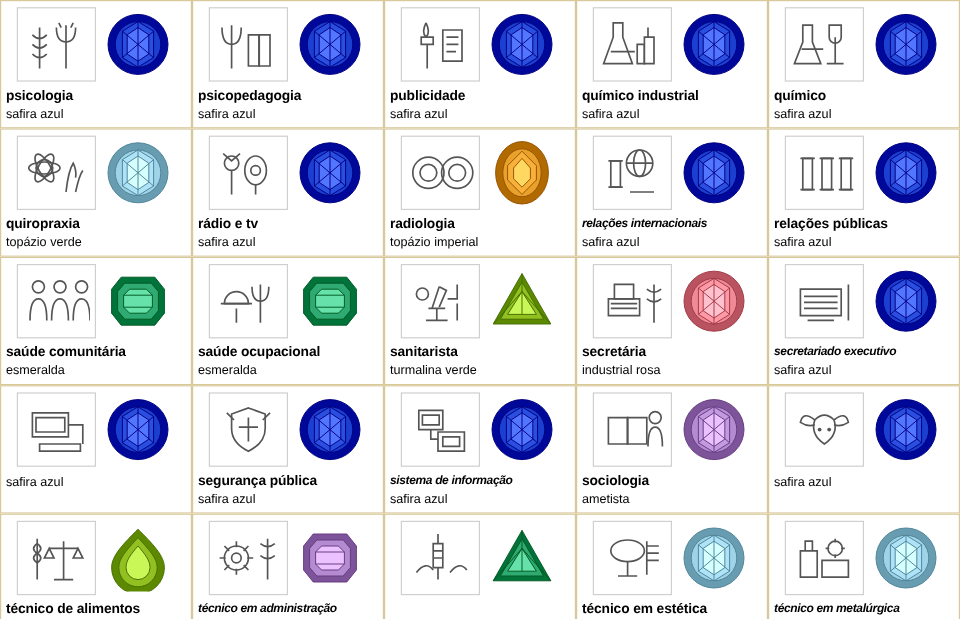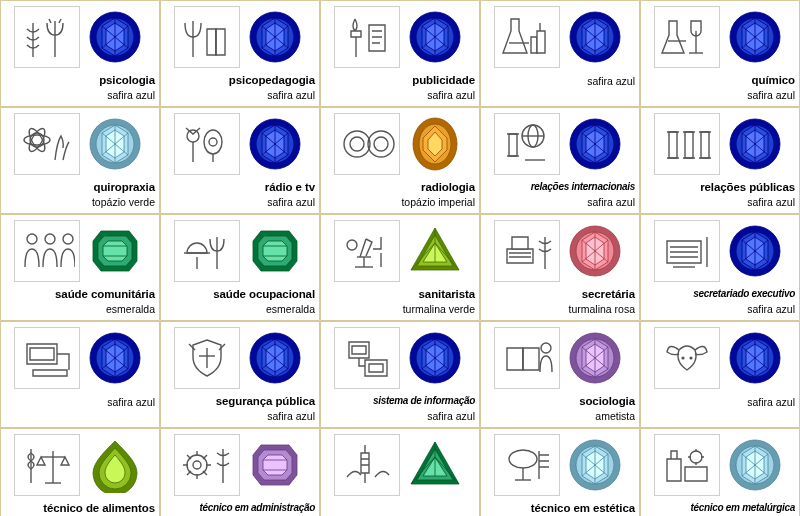--- a/index.html
+++ b/index.html
@@ -55,21 +55,21 @@
     width: 62px;
     height: 62px;
     box-sizing: border-box;
     display: flex;
     align-items: center;
     justify-content: center;
     background: #ffffff;
   }
   .labels {
     width: 100%;
-    text-align: right;
+    text-align: left;
     margin-top: 3px;
   }
   .course {
     font-size: 11.5px;
     font-weight: bold;
     color: #000000;
     line-height: 14px;
     letter-spacing: -0.1px;
     white-space: nowrap;
   }
@@ -187,20 +187,21 @@
           <svg width="56" height="56" viewBox="0 0 56 56">
             <circle cx="28" cy="28" r="25" fill="#000899" stroke="#000080" stroke-width="0.8"></circle>
       <circle cx="28" cy="28" r="19" fill="#1b3fd0" stroke="#000080" stroke-width="0.8"></circle>
       <polygon points="28,9 41,17 41,39 28,47 15,39 15,17" fill="#2a4edf" stroke="#000080" stroke-width="0.8"></polygon>
       <polygon points="28,14 37,20 37,36 28,42 19,36 19,20" fill="#5276ff" stroke="#000080" stroke-width="0.8"></polygon>
       <path d="M15 17 L28 28 L41 17 M15 39 L28 28 L41 39 M28 9 L28 47" stroke="#000080" stroke-width="0.8" fill="none"></path>
           </svg>
         </div>
       </div>
       <div class="labels">
+        <div class="course">químico industrial</div>
         <div class="gemname">safira azul</div>
       </div>
     </div>
     <div class="cell">
       <div class="imgrow">
         <div class="symbolbox">
           <svg width="56" height="56" viewBox="0 0 56 56">
             <path stroke="#555" fill="#fff" stroke-width="1.4" d="M10 12 h8 v14 l7 18 h-22 l7 -18z"></path>
             <path stroke="#555" fill="none" stroke-width="1.4" d="M9 32 h18"></path>
               <path stroke="#555" fill="#fff" stroke-width="1.4" d="M32 12 h10 v10 a5 5 0 0 1 -10 0z"></path>
@@ -452,21 +453,21 @@
             <circle cx="28" cy="28" r="25" fill="#b9535f" stroke="#a03a46" stroke-width="0.8"></circle>
       <circle cx="28" cy="28" r="19" fill="#f08a96" stroke="#a03a46" stroke-width="0.8"></circle>
       <polygon points="28,9 41,17 41,39 28,47 15,39 15,17" fill="#ff99a5" stroke="#a03a46" stroke-width="0.8"></polygon>
       <polygon points="28,14 37,20 37,36 28,42 19,36 19,20" fill="#ffc1cd" stroke="#a03a46" stroke-width="0.8"></polygon>
       <path d="M15 17 L28 28 L41 17 M15 39 L28 28 L41 39 M28 9 L28 47" stroke="#a03a46" stroke-width="0.8" fill="none"></path>
           </svg>
         </div>
       </div>
       <div class="labels">
         <div class="course">secretária</div>
-        <div class="gemname">turmalina rosa</div>
+        <div class="gemname">industrial rosa</div>
       </div>
     </div>
     <div class="cell">
       <div class="imgrow">
         <div class="symbolbox">
           <svg width="56" height="56" viewBox="0 0 56 56">
             <path stroke="#555" fill="#fff" stroke-width="1.4" d="M8 18 h34 v22 h-34z"></path>
             <path stroke="#555" fill="none" stroke-width="1.4" d="M11 24 h28 M11 29 h28 M11 34 h28"></path>
             <path stroke="#555" fill="none" stroke-width="1.4" d="M14 44 h22"></path>
               <path stroke="#555" fill="none" stroke-width="1.4" d="M48 14 v30"></path>

